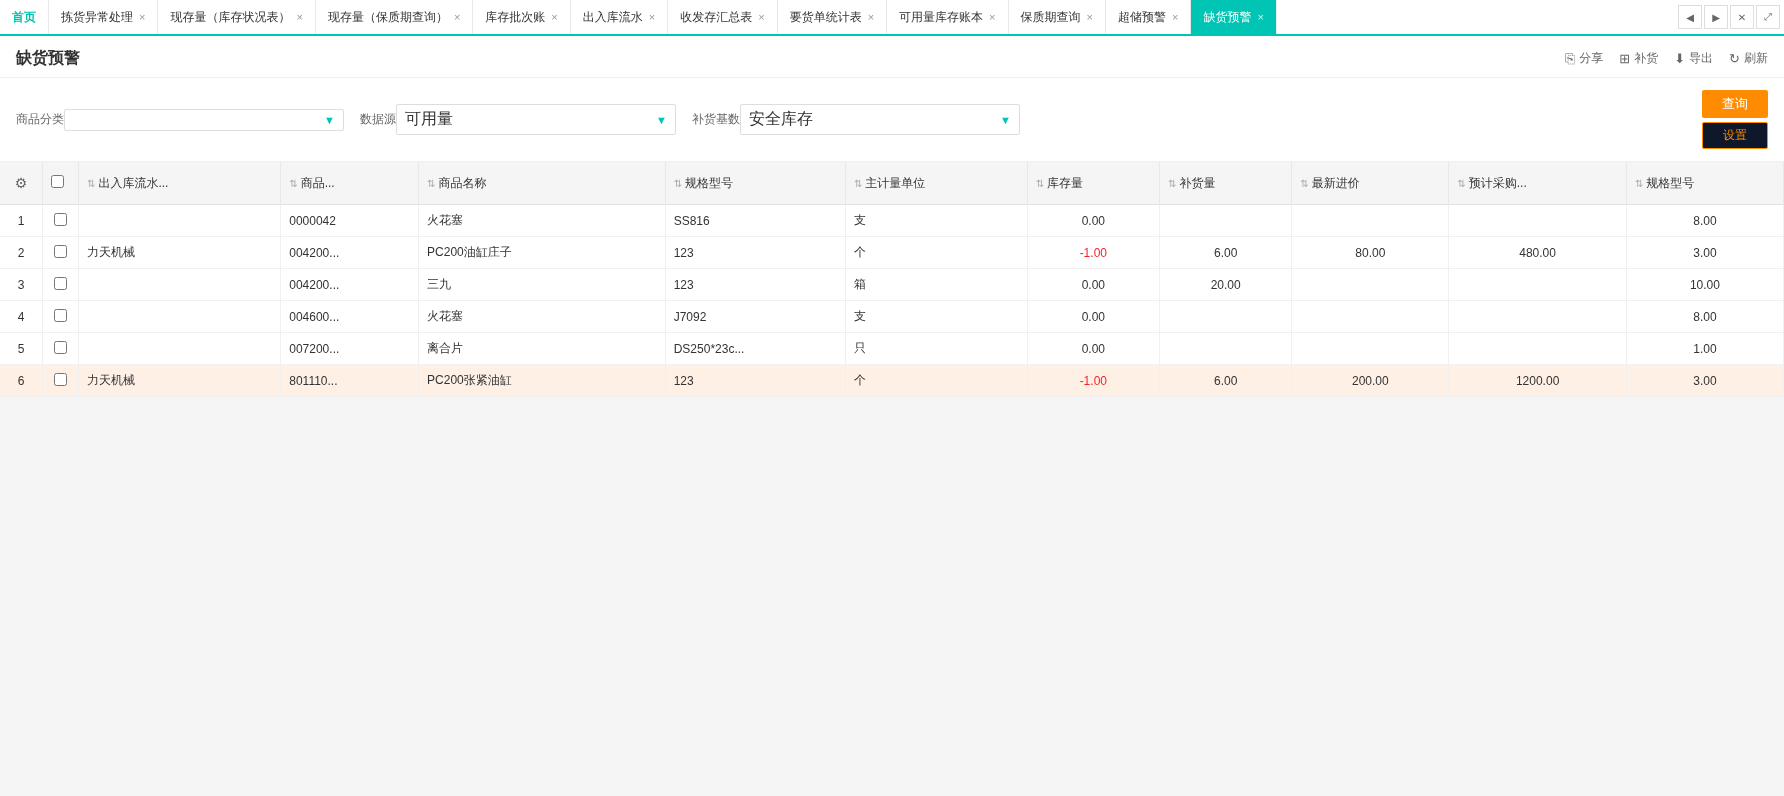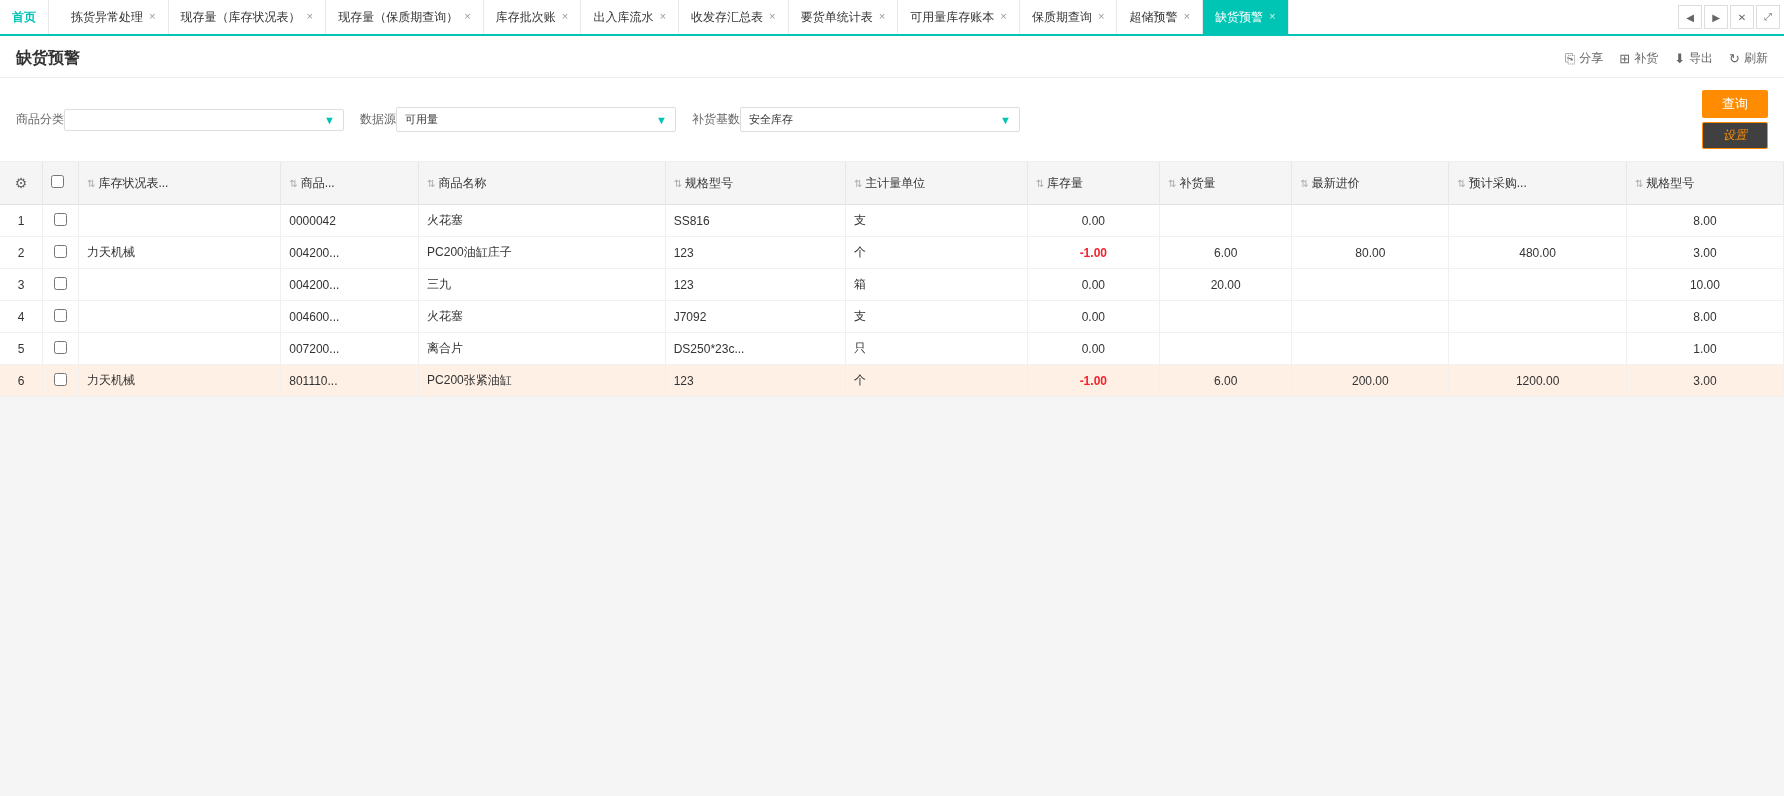--- a/index.html
+++ b/index.html
@@ -6,21 +6,20 @@
     body { font-family: 'Microsoft YaHei', Arial, sans-serif; font-size: 12px; background: #f5f5f5; color: #333; width: 1784px; min-height: 796px; overflow-x: hidden; }
 
     
     .top-nav {
       display: flex;
       align-items: center;
       background: #fff;
       border-bottom: 2px solid #00c5b5;
       height: 36px;
       overflow: hidden;
-      gap: 10px;
     }
     .nav-tab {
       display: flex;
       align-items: center;
       padding: 0 12px;
       height: 36px;
       white-space: nowrap;
       cursor: pointer;
       font-size: 12px;
       color: #333;
@@ -119,46 +118,45 @@
       border: 1px solid #ddd;
       border-radius: 2px;
       padding: 4px 8px;
       min-width: 200px;
       background: #fff;
       cursor: pointer;
       justify-content: space-between;
     }
     .filter-select.wide { min-width: 280px; }
     .filter-select .arrow { color: #00c5b5; font-size: 11px; margin-left: 8px; }
-    .filter-select-value { color: #333; font-size: 11px; }
+    .filter-select-value { color: #333; font-size: 16px; }
 
     .filter-actions {
       margin-left: auto;
       display: flex;
       flex-direction: column;
       gap: 4px;
     }
     .btn-query {
       background: #ff8c00;
       color: #fff;
       border: none;
       padding: 5px 20px;
       border-radius: 2px;
       cursor: pointer;
       font-size: 13px;
     }
     .btn-settings {
-      background: #404040;
+      background: #0f172a;
       color: #ff8c00;
       border: 1px solid #ff8c00;
       padding: 4px 16px;
       border-radius: 2px;
       cursor: pointer;
       font-size: 12px;
-      font-style: italic;
     }
 
     
     .table-wrapper {
       padding: 0;
       overflow-x: auto;
     }
     table {
       width: 100%;
       border-collapse: collapse;
@@ -200,32 +198,32 @@
       width: 26px;
       height: 26px;
       display: flex;
       align-items: center;
       justify-content: center;
       cursor: pointer;
       color: #666;
       font-size: 14px;
     }
     input[type=checkbox] { cursor: pointer; }
-    .negative-val { color: #f5222d; font-weight: bold; }
+    .negative-val { color: #f5222d; }
   </style>
 </head>
 <body>
 
 <div class="top-nav">
 
   <div class="nav-tab home">
     <span>首页</span>
   </div>
 
-  <div id="nav-tabs-container" style="display:flex;align-items:center;flex:1;overflow:hidden;font-family:Liberation Mono, monospace;">
+  <div id="nav-tabs-container" style="display:flex;align-items:center;flex:1;overflow:hidden;">
       <div class="nav-tab">
         <span>拣货异常处理</span>
         <span class="close-x"> ×</span>
       </div>
       <div class="nav-tab">
         <span>现存量（库存状况表）</span>
         <span class="close-x"> ×</span>
       </div>
       <div class="nav-tab">
         <span>现存量（保质期查询）</span>
@@ -333,21 +331,21 @@
         <tr>
           <th style="width:40px;">
             <div class="gear-btn">⚙</div>
           </th>
           <th style="width:36px;">
             <input type="checkbox" style="">
           </th>
           <th>
             <div class="col-title">
               <span class="sort-icon">⇅</span>
-              <span>库存状况表...</span>
+              <span>出入库流水...</span>
             </div>
           </th>
           <th>
             <div class="col-title">
               <span class="sort-icon">⇅</span>
               <span>商品...</span>
             </div>
           </th>
           <th style="min-width:120px;">
             <div class="col-title">

